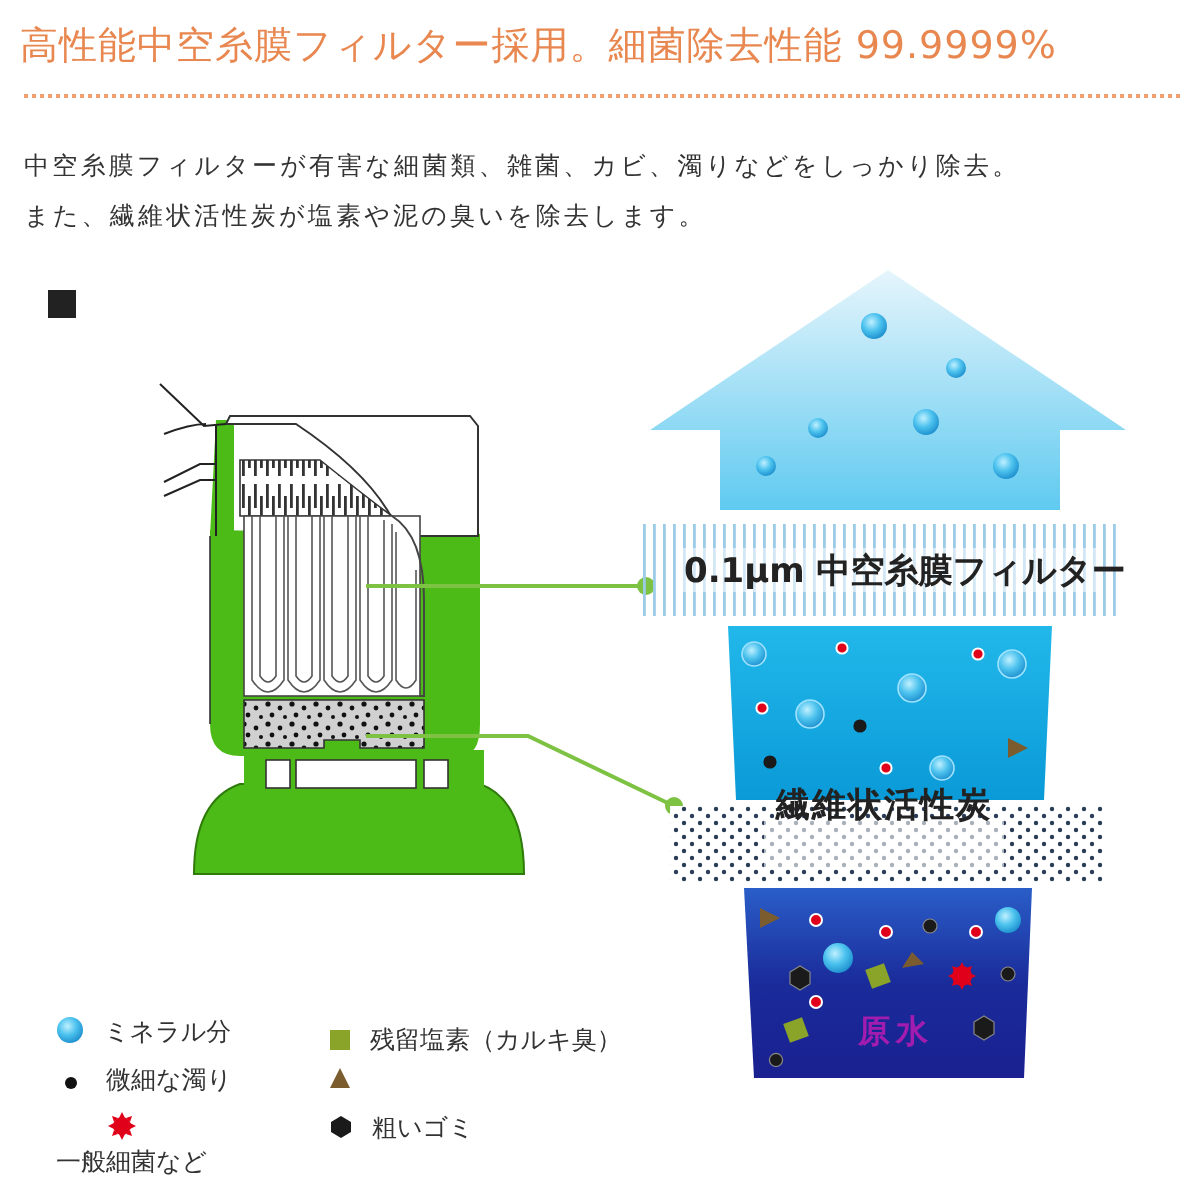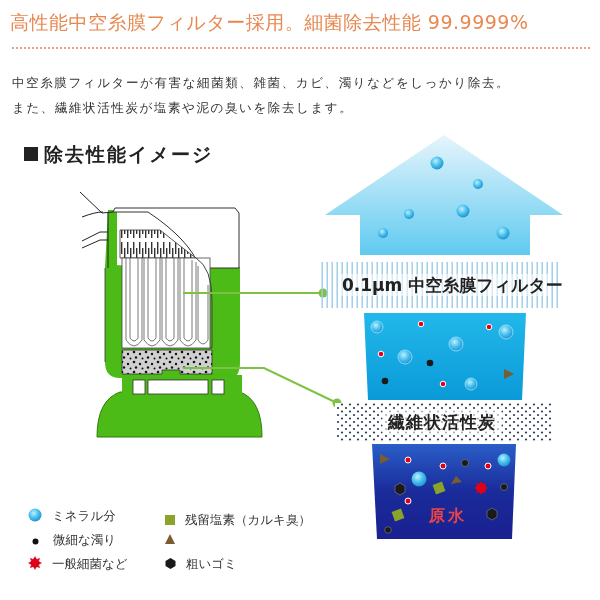--- a/index.html
+++ b/index.html
@@ -17,21 +17,21 @@
 </style>
 </head>
 <body>
 
 <div class="title">高性能中空糸膜フィルター採用。細菌除去性能 99.9999%</div>
 <div class="title-rule"></div>
 
 <div class="desc" style="top:75px;text-align:right;">中空糸膜フィルターが有害な細菌類、雑菌、カビ、濁りなどをしっかり除去。</div>
 <div class="desc" style="top:100px;">また、繊維状活性炭が塩素や泥の臭いを除去します。</div>
 
-<div class="section-title"><span class="sq"></span><span>除去性能イメージ</span></div>
+<div class="section-title"><span class="sq"></span></div>
 
 <svg width="600" height="600" viewBox="0 0 600 600">
   <defs>
     <linearGradient id="gArrow" x1="0" y1="0" x2="0" y2="1">
       <stop offset="0" stop-color="#e6f5fc"></stop>
       <stop offset="1" stop-color="#5fcaf0"></stop>
     </linearGradient>
     <linearGradient id="gMid" x1="0" y1="0" x2="0" y2="1">
       <stop offset="0" stop-color="#22b8ea"></stop>
       <stop offset="1" stop-color="#0a9ad8"></stop>
@@ -175,37 +175,37 @@
     </g>
     <circle cx="504" cy="487" r="3.5" fill="#1a1a1a" stroke="#888" stroke-width="0.6"></circle>
     <circle cx="408" cy="501" r="3" fill="#e0001a" stroke="#ffffff" stroke-width="1"></circle>
     <rect x="393" y="510" width="10" height="10" fill="#8aa329" transform="rotate(-20 398 515)"></rect>
     <polygon points="487,511 492,508 497,511 497,517 492,520 487,517" fill="#1a1a1a" stroke="#888" stroke-width="0.6"></polygon>
     <circle cx="388" cy="530" r="3.3" fill="#1a1a1a" stroke="#888" stroke-width="0.6"></circle>
   </g>
 </svg>
 
 <div class="band-label" style="left:342px; top:274px; font-size:17px;">0.1μm 中空糸膜フィルター</div>
-<div class="band-label" style="left:388px; top:411px; font-size:17px; letter-spacing:1px;">繊維状活性炭</div>
-<div class="band-label" style="left:429px; top:506px; font-size:16px; color:#ef4444; letter-spacing:3px;">原水</div>
+<div class="band-label" style="left:388px; top:391px; font-size:17px; letter-spacing:1px;">繊維状活性炭</div>
+<div class="band-label" style="left:429px; top:506px; font-size:16px; color:#a21caf; letter-spacing:3px;">原水</div>
 
 <div class="legend">
   <div class="legend-item" style="left:0; top:0;align-items:center;">
     <span class="ico"><svg width="14" height="14" style="position:static">
           <circle cx="7" cy="7" r="6.5" fill="url(#gBubble)"></circle>
         </svg></span>
     <span>ミネラル分</span>
   </div>
   <div class="legend-item" style="left:0; top:24px;">
     <span class="ico" style="margin-left:4px; margin-right:14px;"><svg width="7" height="7" style="position:static">
           <circle cx="3.5" cy="3.5" r="3" fill="#111"></circle>
         </svg></span>
     <span>微細な濁り</span>
   </div>
-  <div class="legend-item" style="left:0; top:48px;">
+  <div class="legend-item" style="left:0; top:48px;flex-direction:column;">
     <span class="ico"><svg width="14" height="14" style="position:static">
           <g transform="translate(7,7)" fill="#e0001a">
             <circle r="4.5"></circle>
             <polygon points="0,-7 1.5,-4 -1.5,-4"></polygon>
             <polygon points="0,7 1.5,4 -1.5,4"></polygon>
             <polygon points="-7,0 -4,1.5 -4,-1.5"></polygon>
             <polygon points="7,0 4,1.5 4,-1.5"></polygon>
             <polygon points="-5,-5 -2,-4 -4,-2"></polygon>
             <polygon points="5,5 2,4 4,2"></polygon>
             <polygon points="5,-5 2,-4 4,-2"></polygon>

